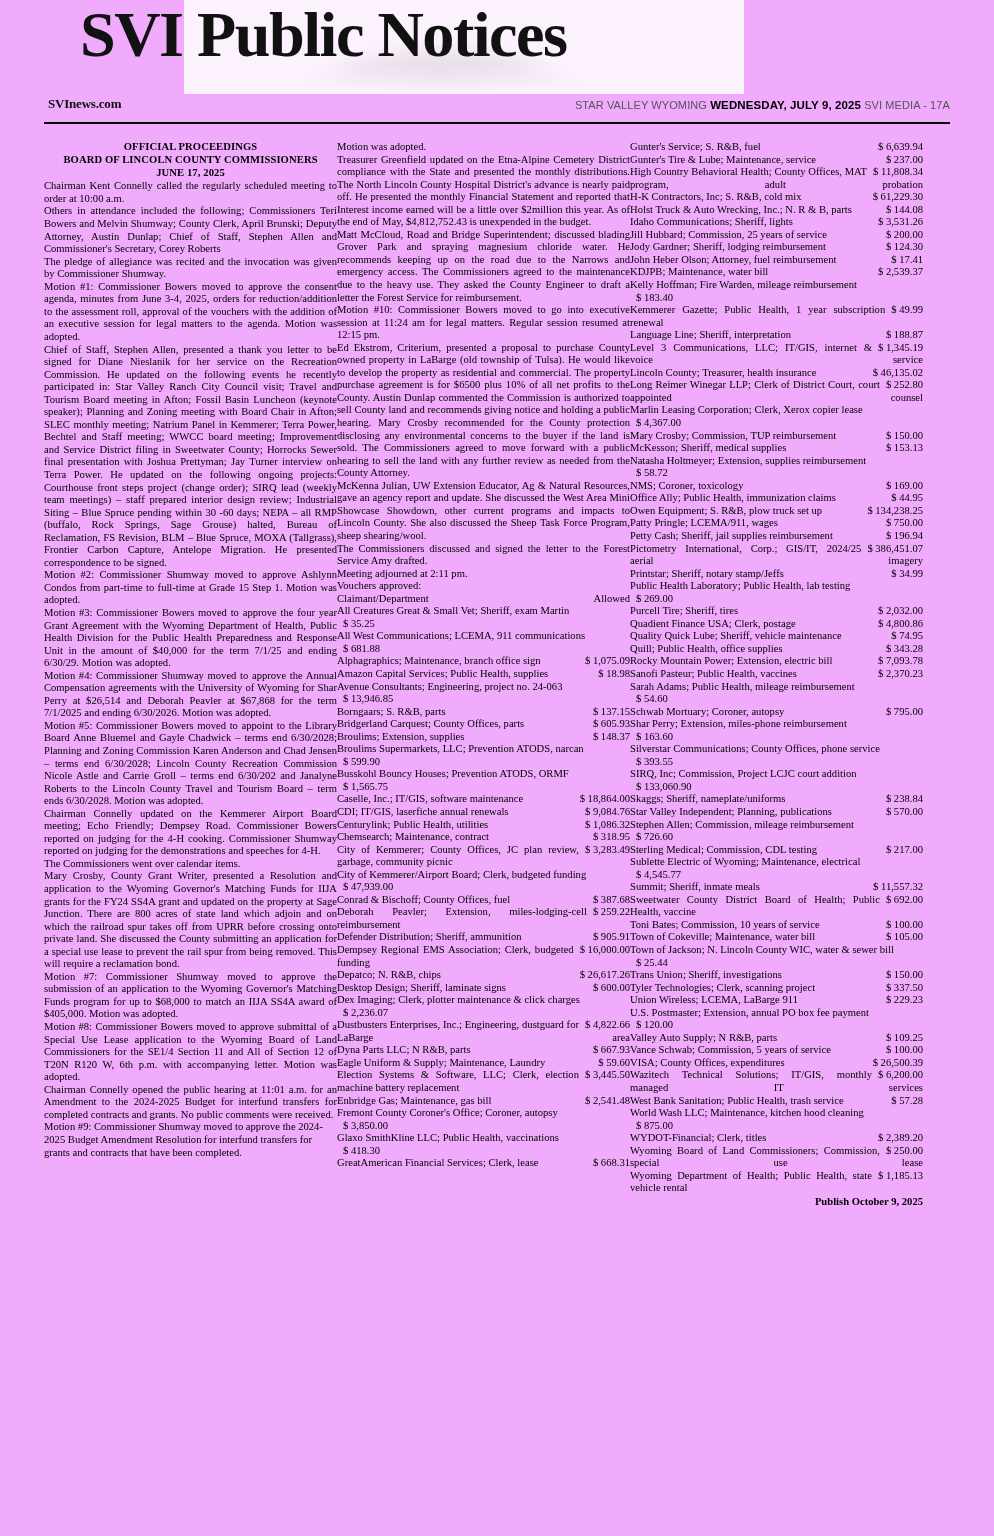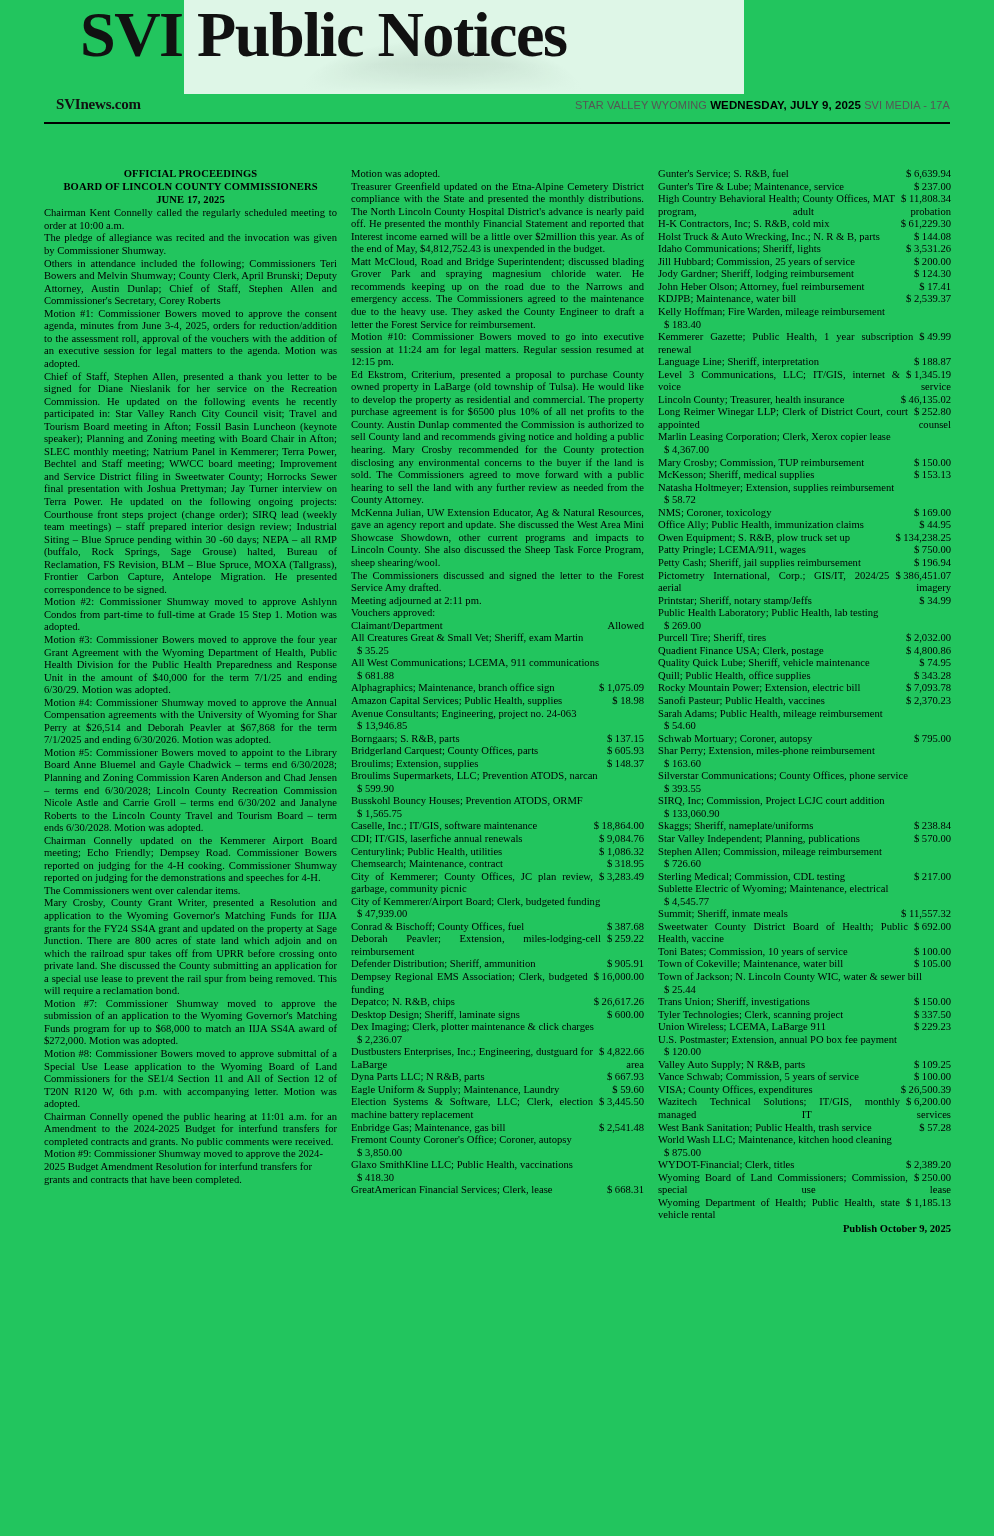--- a/index.html
+++ b/index.html
@@ -12,21 +12,21 @@
     width: 994px;
     height: 1536px;
     overflow: hidden;
     font-family: "Liberation Serif", serif;
     color: #000;
   }
   .page {
     position: relative;
     width: 994px;
     height: 1536px;
-    background: #22c55e;
+    background: #f0abfc;
     box-sizing: border-box;
   }
 
   
   .masthead {
     position: relative;
     height: 96px;
     margin: 0 44px;
     overflow: hidden;
   }
@@ -68,25 +68,25 @@
   
   .infobar {
     position: relative;
     margin: 0 44px;
     height: 26px;
     border-bottom: 2px solid #000;
     z-index: 4;
   }
   .infobar .site {
     position: absolute;
-    left: 12px;
+    left: 4px;
     top: 0;
     font-family: "Liberation Serif", serif;
     font-weight: bold;
-    font-size: 15px;
+    font-size: 13px;
     letter-spacing: -0.2px;
     color: #111;
   }
   .infobar .right {
     position: absolute;
     right: 0;
     top: 3px;
     font-family: "Liberation Sans", sans-serif;
     font-size: 11px;
     letter-spacing: 0.1px;
@@ -99,24 +99,23 @@
     font-size: 11.5px;
   }
   .infobar .right .grey {
     color: #555;
   }
 
   
   .columns {
     position: absolute;
     left: 44px;
-    top: 168px;
+    top: 141px;
     width: 908px;
     display: flex;
-    gap: 14px;
   }
   .col {
     width: 293px;
     font-size: 10.6px;
     line-height: 12.55px;
     text-align: justify;
     text-justify: inter-word;
     hyphens: none;
     font-family: "Liberation Serif", serif;
   }
@@ -190,32 +189,32 @@
   <div class="columns">
 
     <div class="col" id="col1">
       <div class="head-block">
         <div>OFFICIAL PROCEEDINGS</div>
         <div>BOARD OF LINCOLN COUNTY COMMISSIONERS</div>
         <div>JUNE 17, 2025</div>
       </div>
       <div id="col1-body">
           <p>Chairman Kent Connelly called the regularly scheduled meeting to order at 10:00 a.m.</p>
+          <p>Others in attendance included the following; Commissioners Teri Bowers and Melvin Shumway; County Clerk, April Brunski; Deputy Attorney, Austin Dunlap; Chief of Staff, Stephen Allen and Commissioner's Secretary, Corey Roberts</p>
           <p>The pledge of allegiance was recited and the invocation was given by Commissioner Shumway.</p>
-          <p>Others in attendance included the following; Commissioners Teri Bowers and Melvin Shumway; County Clerk, April Brunski; Deputy Attorney, Austin Dunlap; Chief of Staff, Stephen Allen and Commissioner's Secretary, Corey Roberts</p>
           <p>Motion #1: Commissioner Bowers moved to approve the consent agenda, minutes from June 3-4, 2025, orders for reduction/addition to the assessment roll, approval of the vouchers with the addition of an executive session for legal matters to the agenda.  Motion was adopted.</p>
           <p>Chief of Staff, Stephen Allen, presented a thank you letter to be signed for Diane Nieslanik for her service on the Recreation Commission.  He updated on the following events he recently participated in:  Star Valley Ranch City Council visit; Travel and Tourism Board meeting in Afton; Fossil Basin Luncheon (keynote speaker); Planning and Zoning meeting with Board Chair in Afton; SLEC monthly meeting; Natrium Panel in Kemmerer; Terra Power, Bechtel and Staff meeting; WWCC board meeting; Improvement and Service District filing in Sweetwater County; Horrocks Sewer final presentation with Joshua Prettyman; Jay Turner interview on Terra Power.  He updated on the following ongoing projects:  Courthouse front steps project (change order); SIRQ lead (weekly team meetings) – staff prepared interior design review; Industrial Siting – Blue Spruce pending within 30 -60 days; NEPA – all RMP (buffalo, Rock Springs, Sage Grouse) halted, Bureau of Reclamation, FS Revision, BLM – Blue Spruce, MOXA (Tallgrass), Frontier Carbon Capture, Antelope Migration. He presented correspondence to be signed.</p>
           <p> Motion #2:  Commissioner Shumway moved to approve Ashlynn Condos from part-time to full-time at Grade 15 Step 1.  Motion was adopted.</p>
           <p>Motion #3:  Commissioner Bowers moved to approve the four year Grant Agreement with the Wyoming Department of Health, Public Health Division for the Public Health Preparedness and Response Unit in the amount of $40,000 for the term 7/1/25 and ending 6/30/29. Motion was adopted.</p>
           <p>Motion #4:  Commissioner Shumway moved to approve the Annual Compensation agreements with the University of Wyoming for Shar Perry at $26,514 and Deborah Peavler at $67,868 for the term 7/1/2025 and ending 6/30/2026. Motion was adopted.</p>
           <p>Motion #5:  Commissioner Bowers moved to appoint to the Library Board Anne Bluemel and Gayle Chadwick – terms end 6/30/2028; Planning and Zoning Commission Karen Anderson and Chad Jensen – terms end 6/30/2028; Lincoln County Recreation Commission Nicole Astle and Carrie Groll – terms end 6/30/202 and Janalyne Roberts to the Lincoln County Travel and Tourism Board – term ends 6/30/2028.  Motion was adopted.</p>
           <p>Chairman Connelly updated on the Kemmerer Airport Board meeting; Echo Friendly; Dempsey Road. Commissioner Bowers reported on judging for the 4-H cooking.  Commissioner Shumway reported on judging for the demonstrations and speeches for 4-H.</p>
           <p>The Commissioners went over calendar items.</p>
           <p>Mary Crosby, County Grant Writer, presented a Resolution and application to the Wyoming Governor's Matching Funds for IIJA grants for the FY24 SS4A grant and updated on the property at Sage Junction.  There are 800 acres of state land which adjoin and on which the railroad spur takes off from UPRR before crossing onto private land.  She discussed the County submitting an application for a special use lease to prevent the rail spur from being removed. This will require a reclamation bond.</p>
-          <p>Motion #7:  Commissioner Shumway moved to approve the submission of an application to the Wyoming Governor's Matching Funds program for up to $68,000 to match an IIJA SS4A award of $272,000.  Motion was adopted.</p>
+          <p>Motion #7:  Commissioner Shumway moved to approve the submission of an application to the Wyoming Governor's Matching Funds program for up to $68,000 to match an IIJA SS4A award of $405,000.  Motion was adopted.</p>
           <p>Motion #8:  Commissioner Bowers moved to approve submittal of a Special Use Lease application to the Wyoming Board of Land Commissioners for the SE1/4 Section 11 and All of Section 12 of T20N R120 W, 6th p.m. with accompanying letter.  Motion was adopted.</p>
           <p>Chairman Connelly opened the public hearing at 11:01 a.m. for an Amendment to the 2024-2025 Budget for interfund transfers for completed contracts and grants.   No public comments were received.</p>
           <p>Motion #9: Commissioner Shumway moved to approve the 2024-2025 Budget Amendment Resolution for interfund transfers for grants and contracts that have been completed.</p>
         </div>
     </div>
 
     <div class="col" id="col2">
       <div id="col2-paras">
           <p>Motion was adopted.</p>
           <p>Treasurer Greenfield updated on the Etna-Alpine Cemetery District compliance with the State and presented the monthly distributions. The North Lincoln County Hospital District's advance is nearly paid off.  He presented the monthly Financial Statement and reported that Interest income earned will be a little over $2million this year.  As of the end of May, $4,812,752.43 is unexpended in the budget.</p>

